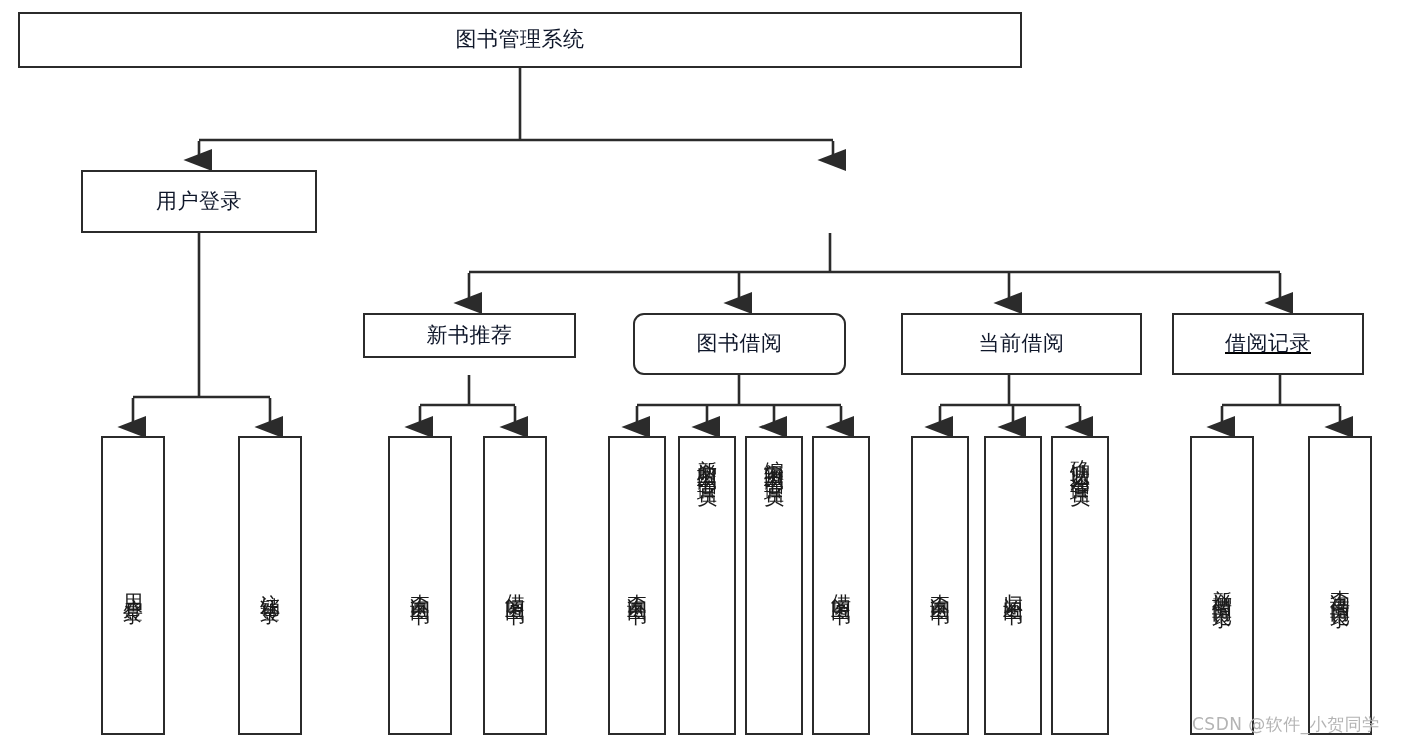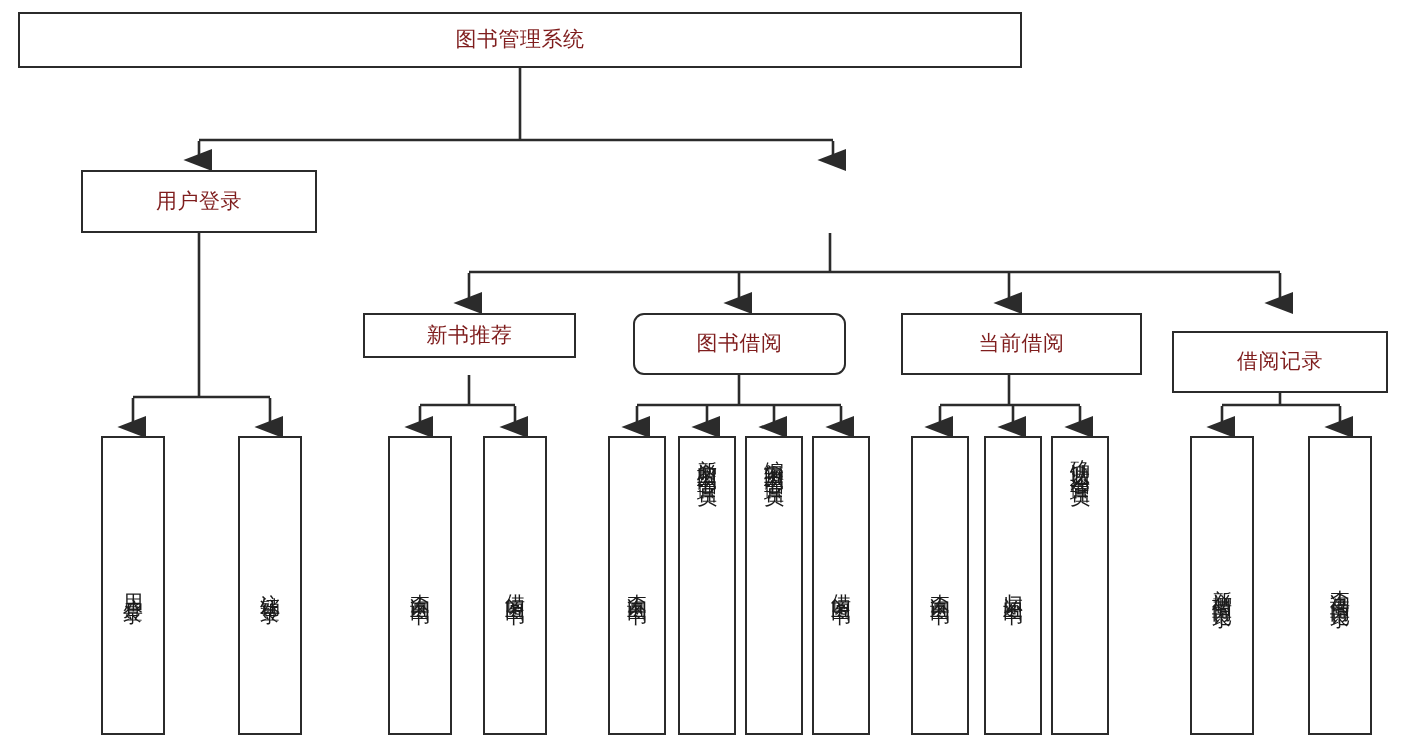--- a/index.html
+++ b/index.html
@@ -31,21 +31,21 @@
     box-sizing: border-box;
     background: #ffffff;
     border: 2.5px solid #2b2b2b;
     display: flex;
     align-items: center;
     justify-content: center;
     overflow: hidden;
   }
   .node-label-h {
     font-size: 21px;
-    color: #7f1d1d;
+    color: #0f172a;
     line-height: 1.2;
     letter-spacing: 0.5px;
     white-space: nowrap;
     text-align: center;
   }
   .node-label-v {
     font-size: 20px;
     color: #1a1a1a;
     writing-mode: vertical-rl;
     text-orientation: upright;
@@ -140,21 +140,21 @@
 
   <div class="node-box" id="node-l3-0" style="left: 363px; top: 313px; width: 213px; height: 45px;">
     <span class="node-label-h">新书推荐</span>
   </div>
   <div class="node-box" id="node-l3-1" style="left: 633px; top: 313px; width: 213px; height: 62px; border-radius: 11px;">
     <span class="node-label-h">图书借阅</span>
   </div>
   <div class="node-box" id="node-l3-2" style="left: 901px; top: 313px; width: 241px; height: 62px;">
     <span class="node-label-h">当前借阅</span>
   </div>
-  <div class="node-box" id="node-l3-3" style="left: 1172px; top: 331px; width: 216px; height: 62px;">
+  <div class="node-box" id="node-l3-3" style="left: 1172px; top: 313px; width: 192px; height: 62px; text-decoration: underline;">
     <span class="node-label-h">借阅记录</span>
   </div>
 
   <div class="node-box leaf-box center-v" id="node-leaf-0" style="left: 101px; top: 436px; width: 64px; height: 299px;">
     <span class="node-label-v">用户登录</span>
   </div>
   <div class="node-box leaf-box center-v" id="node-leaf-1" style="left: 238px; top: 436px; width: 64px; height: 299px;">
     <span class="node-label-v">注销登录</span>
   </div>
   <div class="node-box leaf-box center-v" id="node-leaf-2" style="left: 388px; top: 436px; width: 64px; height: 299px;">
@@ -184,14 +184,15 @@
   <div class="node-box leaf-box" id="node-leaf-10" style="left: 1051px; top: 436px; width: 58px; height: 299px;">
     <span class="node-label-v">确认归还（管理员）</span>
   </div>
   <div class="node-box leaf-box center-v" id="node-leaf-11" style="left: 1190px; top: 436px; width: 64px; height: 299px;">
     <span class="node-label-v">新增借阅记录</span>
   </div>
   <div class="node-box leaf-box center-v" id="node-leaf-12" style="left: 1308px; top: 436px; width: 64px; height: 299px;">
     <span class="node-label-v">查询借阅记录</span>
   </div>
 
+  <div id="watermark">CSDN @软件_小贺同学</div>
 
 </div>
 
 </body></html>

